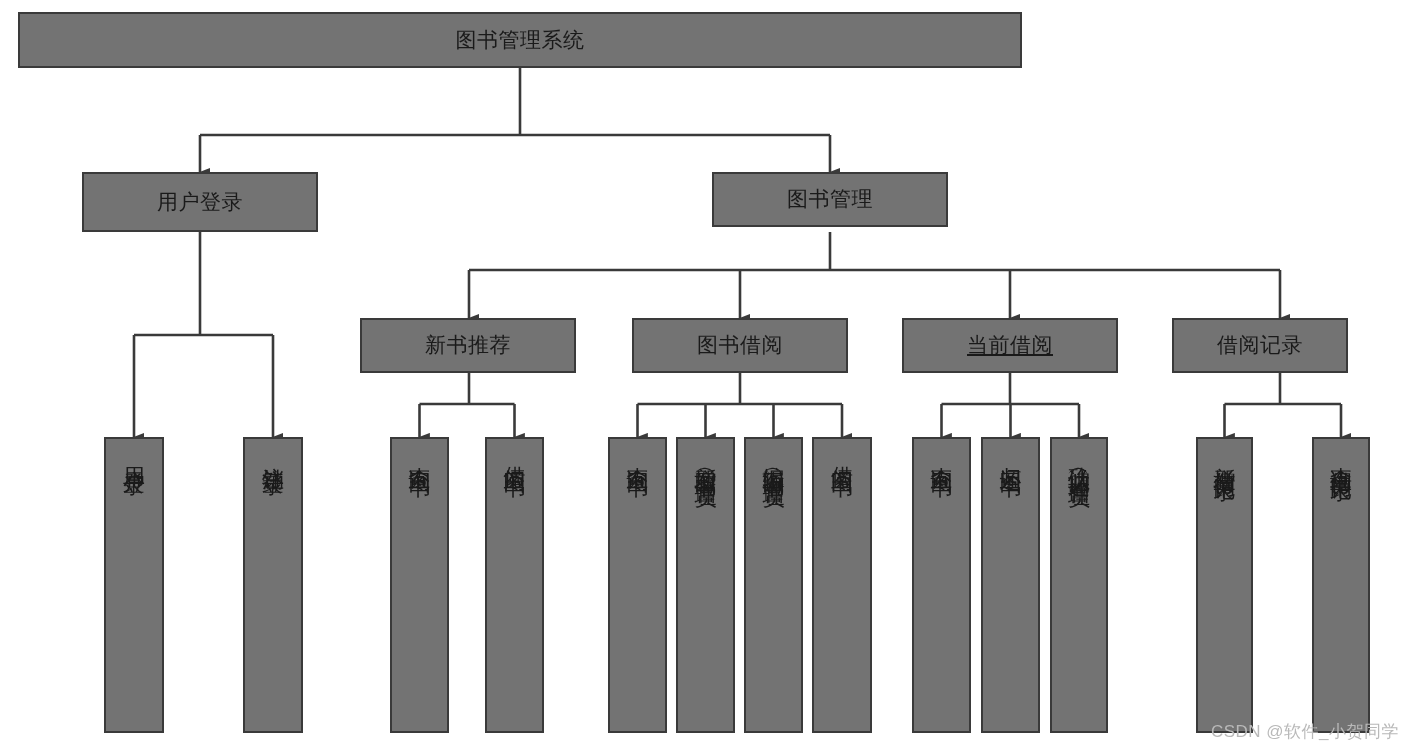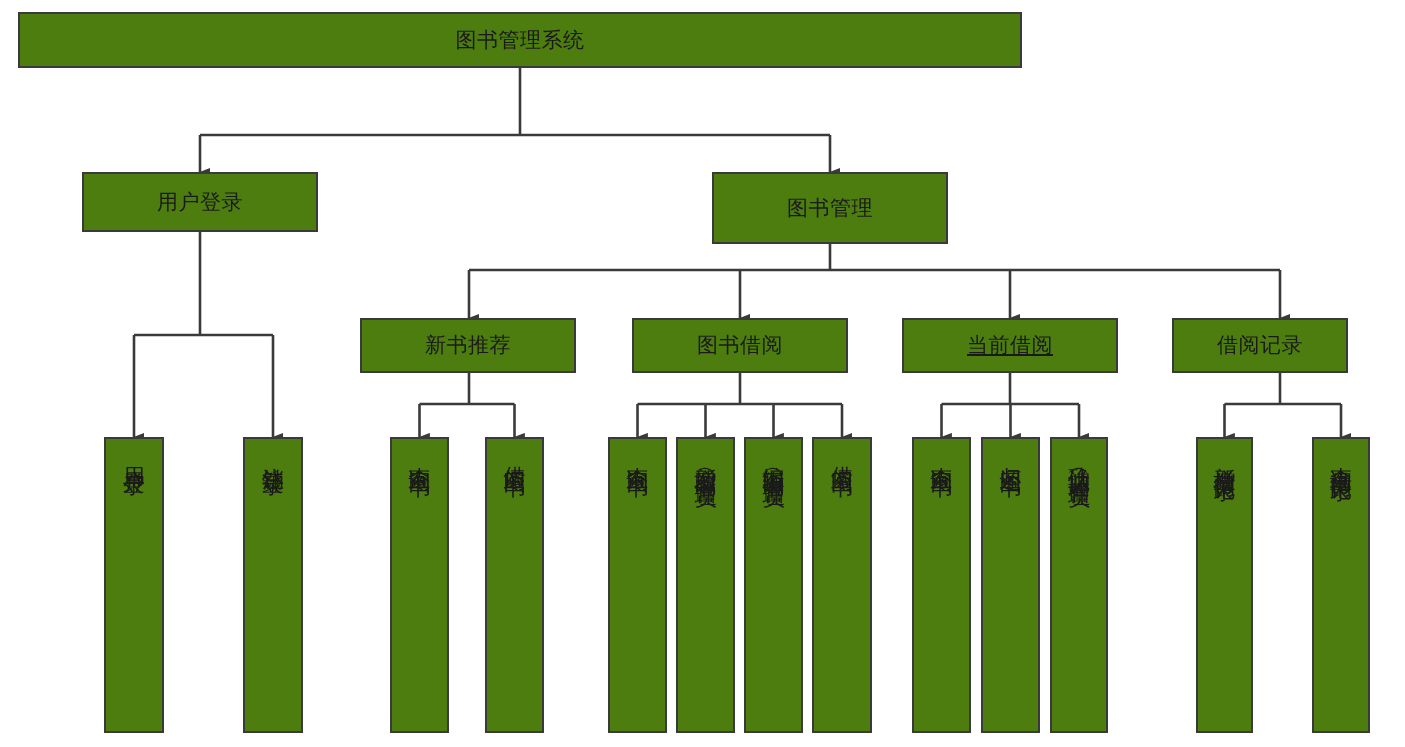--- a/index.html
+++ b/index.html
@@ -23,21 +23,21 @@
     position: absolute;
     left: 0;
     top: 0;
     width: 1405px;
     height: 747px;
     pointer-events: none;
   }
   .node-box {
     position: absolute;
     box-sizing: border-box;
-    background: #4d7c0f;
+    background: #737373;
     border: 2.4px solid #3a3a3a;
     display: flex;
     align-items: center;
     justify-content: center;
     color: #1a1a1a;
   }
   .node-label {
     font-size: 21px;
     line-height: 1.15;
     letter-spacing: 0.5px;
@@ -115,21 +115,21 @@
       </g>
   </svg>
 
   <div id="node-layer">
       <div class="node-box" style="left: 18px; top: 12px; width: 1004px; height: 56px;">
         <span class="node-label">图书管理系统</span>
       </div>
       <div class="node-box" style="left: 82px; top: 172px; width: 236px; height: 60px;">
         <span class="node-label">用户登录</span>
       </div>
-      <div class="node-box" style="left: 712px; top: 172px; width: 236px; height: 72px;">
+      <div class="node-box" style="left: 712px; top: 172px; width: 236px; height: 55px;">
         <span class="node-label">图书管理</span>
       </div>
       <div class="node-box" style="left: 360px; top: 318px; width: 216px; height: 55px;">
         <span class="node-label">新书推荐</span>
       </div>
       <div class="node-box" style="left: 632px; top: 318px; width: 216px; height: 55px; justify-content: center;">
         <span class="node-label">图书借阅</span>
       </div>
       <div class="node-box" style="left: 902px; top: 318px; width: 216px; height: 55px; text-decoration: underline;">
         <span class="node-label">当前借阅</span>
@@ -171,13 +171,14 @@
         <span class="node-label">确认归还（管理员）</span>
       </div>
       <div class="node-box vertical" style="left: 1196px; top: 437px; width: 57px; height: 296px;">
         <span class="node-label">新增借阅记录</span>
       </div>
       <div class="node-box vertical" style="left: 1312px; top: 437px; width: 58px; height: 296px;">
         <span class="node-label">查询借阅记录</span>
       </div>
     </div>
 
+  <div class="watermark">CSDN @软件_小贺同学</div>
 </div>
 
 </body></html>

